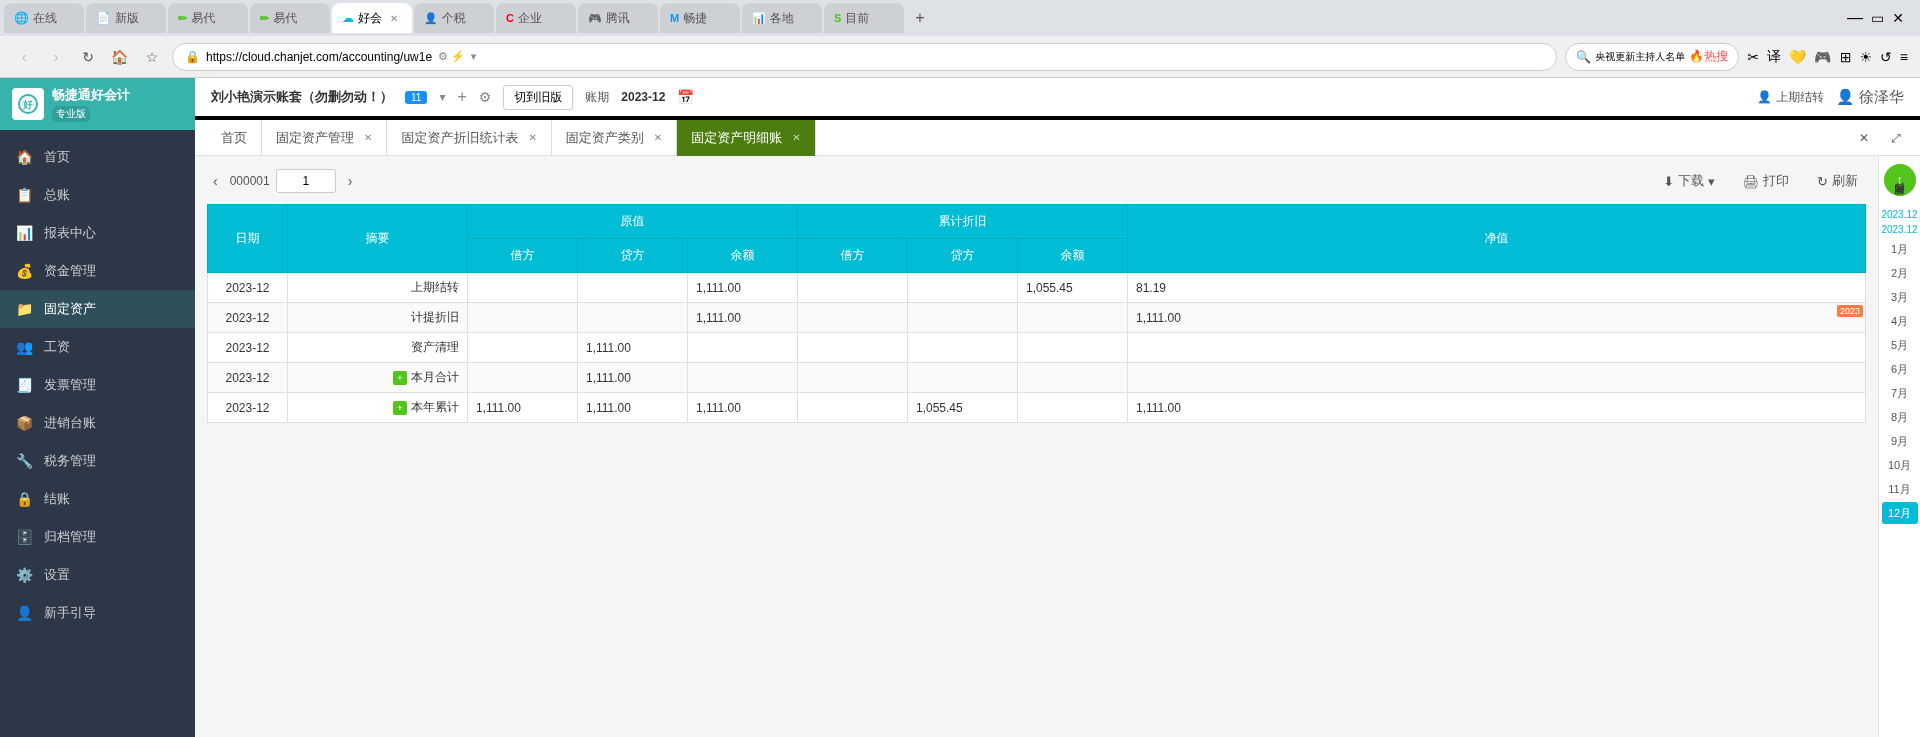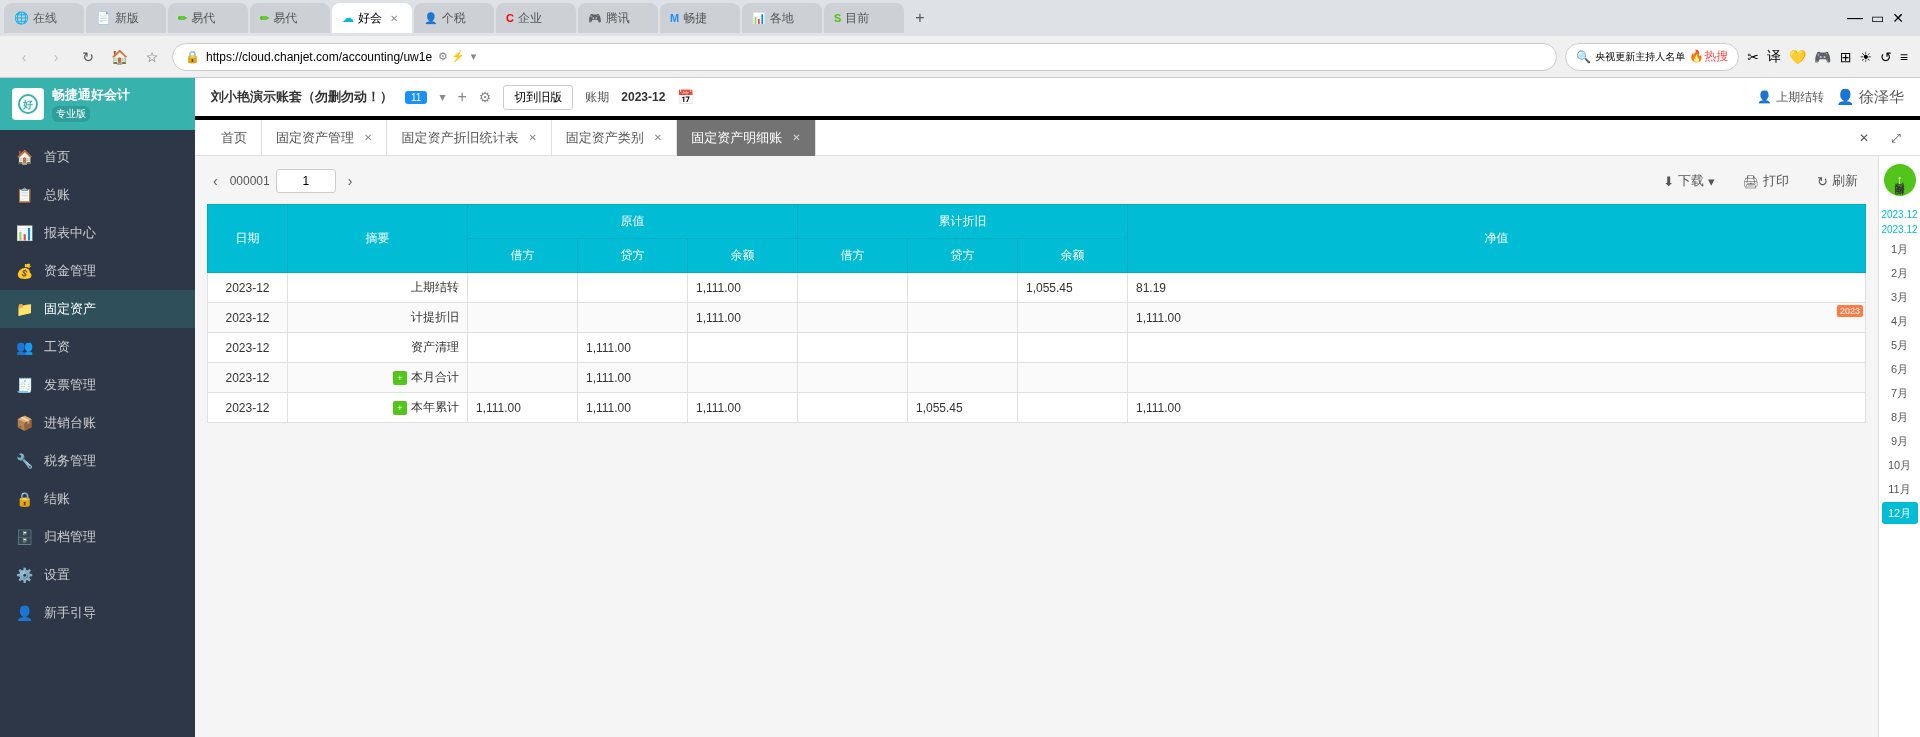--- a/index.html
+++ b/index.html
@@ -37,21 +37,21 @@
     .main-content { flex: 1; display: flex; flex-direction: column; background: #f5f5f5; }
 
     
     .top-bar { height: 42px; background: #fff; display: flex; align-items: center; padding: 0 16px; gap: 12px; border-bottom: 4px solid #000000; }
     .top-bar-right { margin-left: auto; display: flex; align-items: center; gap: 12px; }
     .switch-btn { border: 1px solid #ccc; padding: 3px 10px; border-radius: 3px; font-size: 12px; cursor: pointer; background: #fff; font-family: Liberation Serif, serif; }
 
     
     .page-tabs { height: 36px; background: #fff; display: flex; align-items: center; padding: 0 12px; border-bottom: 1px solid #e0e0e0; gap: 0; }
     .page-tab { height: 36px; padding: 0 14px; display: flex; align-items: center; gap: 6px; cursor: pointer; font-size: 13px; color: #555; border-right: 1px solid #e0e0e0; white-space: nowrap; }
-    .page-tab.active { background: #737373; color: #fff; border-bottom: none; }
+    .page-tab.active { background: #4d7c0f; color: #fff; border-bottom: none; }
     .page-tab .close-x { font-size: 10px; margin-left: 4px; opacity: 0.7; }
     .page-tab-spacer { flex: 1; }
     .page-tab-actions { display: flex; align-items: center; gap: 8px; }
     .icon-btn { width: 24px; height: 24px; display: flex; align-items: center; justify-content: center; cursor: pointer; color: #555; }
 
     
     .page-content { flex: 1; display: flex; overflow: hidden; }
 
     
     .ledger-area { flex: 1; padding: 12px; display: flex; flex-direction: column; gap: 10px; overflow: auto; }

